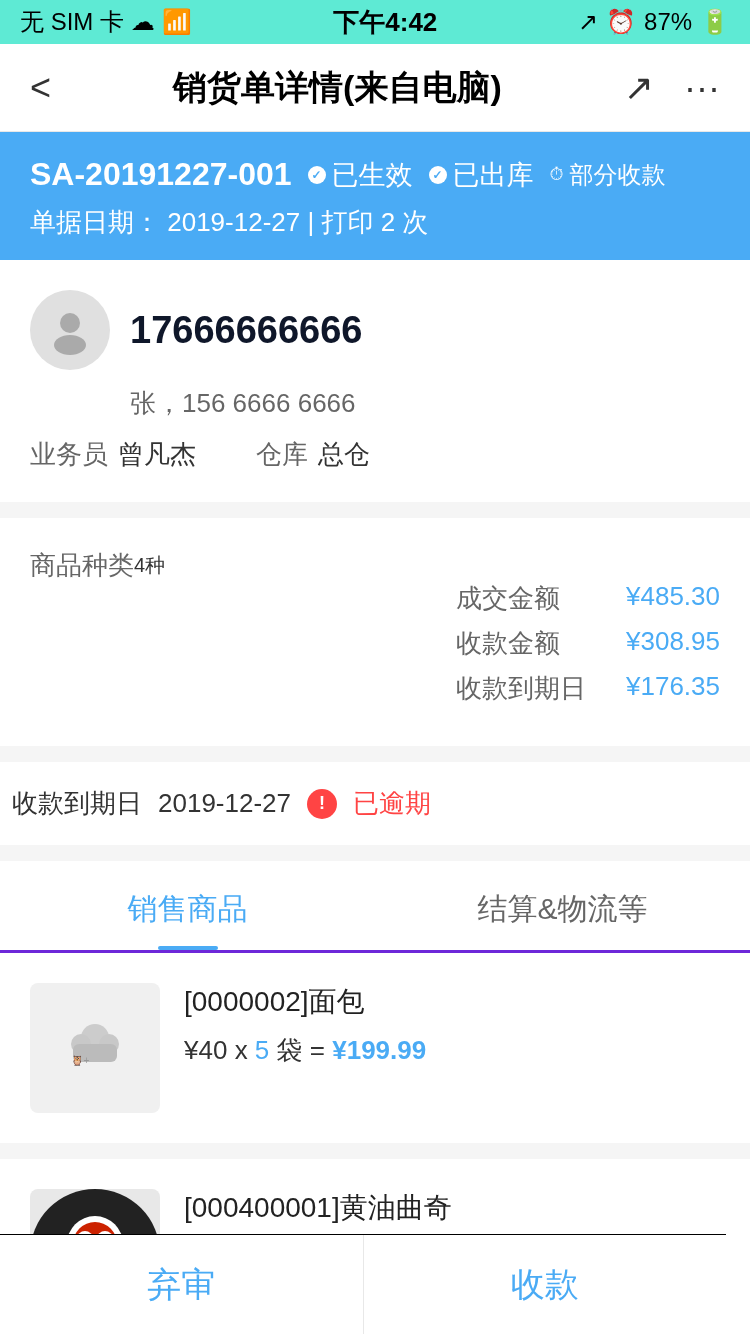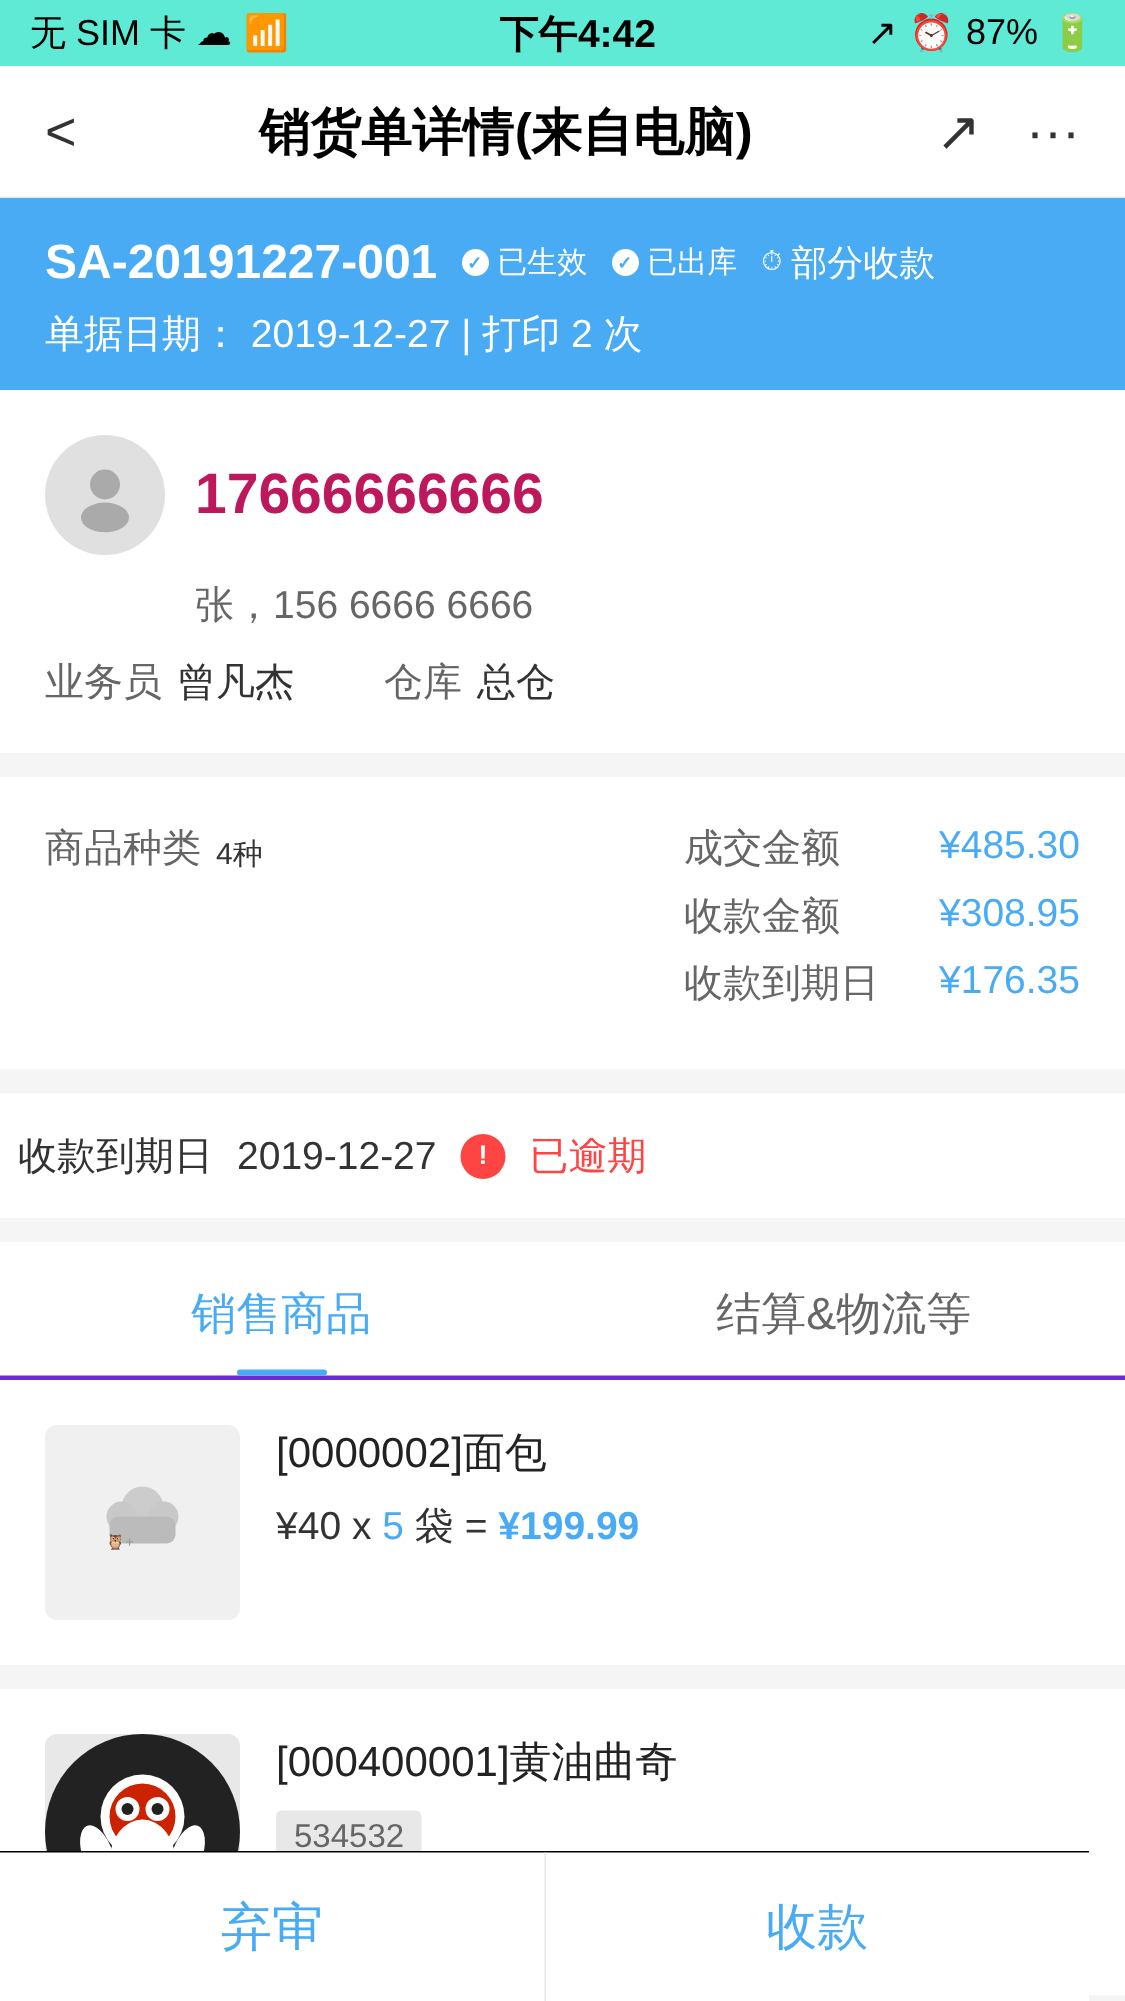--- a/index.html
+++ b/index.html
@@ -64,21 +64,21 @@
     .order-id {
       font-size: 32px;
       font-weight: 700;
       color: #fff;
     }
     .status-tag {
       display: flex;
       align-items: center;
       gap: 6px;
       color: #fff;
-      font-size: 20px;
+      font-size: 27px;
     }
     .status-tag .dot {
       width: 18px;
       height: 18px;
       border-radius: 50%;
       background: #fff;
       display: flex;
       align-items: center;
       justify-content: center;
     }
@@ -122,21 +122,21 @@
       background: #e0e0e0;
       display: flex;
       align-items: center;
       justify-content: center;
       flex-shrink: 0;
     }
     .avatar svg { width: 50px; height: 50px; }
     .customer-name {
       font-size: 38px;
       font-weight: 600;
-      color: #be185d;
+      color: #0f172a;
     }
     .customer-sub {
       font-size: 26px;
       color: #666;
       margin-bottom: 16px;
       padding-left: 100px;
     }
     .customer-meta {
       display: flex;
       gap: 60px;
@@ -153,24 +153,24 @@
       background: #fff;
       padding: 30px;
       margin-bottom: 16px;
     }
     .stats-row {
       display: flex;
       justify-content: space-between;
       align-items: flex-start;
     }
     .stats-left { font-size: 26px; color: #333; }
-    .stats-kind { display: flex; gap: 10px; align-items: flex-end; }
+    .stats-kind { display: flex; align-items: center; }
     .stats-kind-label { color: #666; }
     .stats-kind-value { color: #333; font-size: 20px; }
-    .stats-right { text-align: right; }
+    .stats-right { text-align: right; margin-top: 33px; }
     .stats-right-row {
       display: flex;
       justify-content: space-between;
       gap: 40px;
       margin-bottom: 10px;
       font-size: 26px;
     }
     .stats-right-label { color: #666; }
     .stats-right-value { color: #4AABF5; font-weight: 500; }
 

